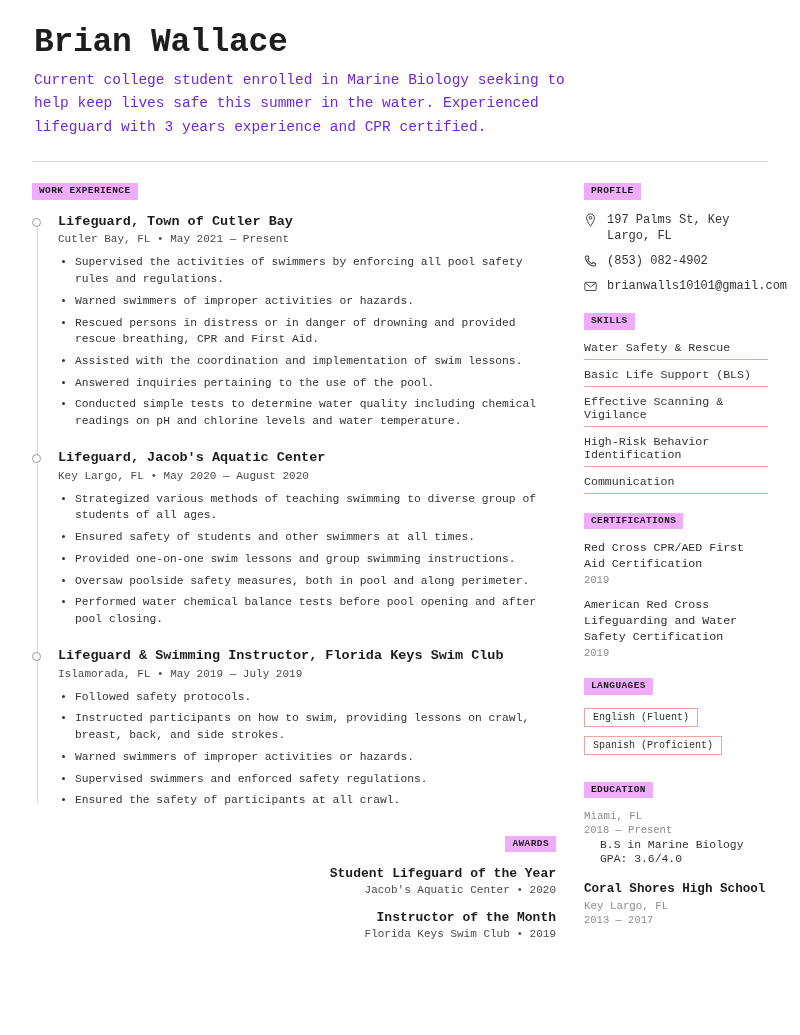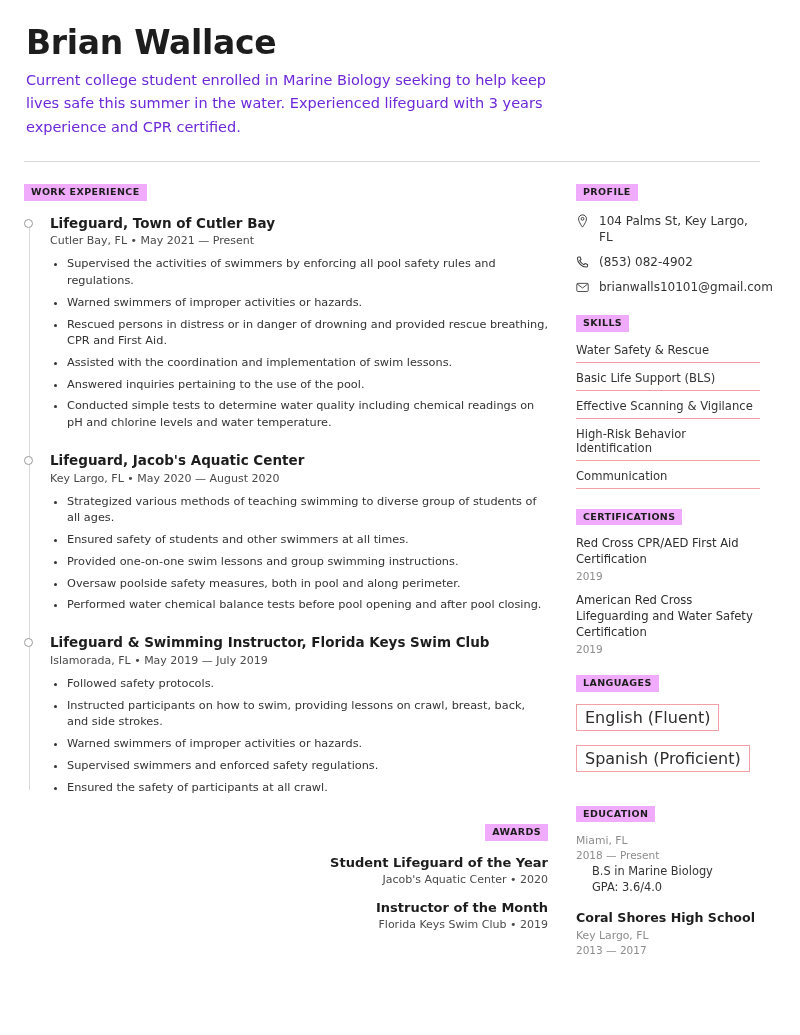--- a/index.html
+++ b/index.html
@@ -12,22 +12,23 @@
     height: 1035px;
     font-family: "DejaVu Sans", "Liberation Sans", sans-serif;
     color: #2b2b2b;
     position: relative;
     overflow: hidden;
   }
   .page {
     width: 672px;
     height: 1035px;
     box-sizing: border-box;
-    padding: 26px 32px 0 24px;
-    position: relative;
+    padding: 26px 32px 0 32px;
+    position: relative;
+    font-family: Liberation Mono, monospace;
   }
 
   
   .header { padding-left: 2px; }
   .name {
     font-size: 33px;
     font-weight: bold;
     letter-spacing: -0.3px;
     color: #1d1d1d;
     margin: 0 0 8px 0;
@@ -186,24 +187,24 @@
   .cert-year {
     font-size: 10.5px;
     color: #8c8c8c;
     margin: 0;
   }
 
   .lang-list { margin-top: 12px; }
   .lang {
     display: inline-block;
     border: 1px solid #f3a0a5;
-    font-size: 16px;
+    font-size: 10px;
     color: #2e2e2e;
     padding: 3px 8px;
-    margin-bottom: 14px;
+    margin-bottom: 8px;
   }
 
   .edu { margin-top: 12px; }
   .edu + .edu { margin-top: 16px; }
   .edu-school {
     font-size: 12.6px;
     font-weight: bold;
     color: #1d1d1d;
     line-height: 1.3;
     margin: 0 0 3px 0;
@@ -306,21 +307,21 @@
       <div class="r-block">
         <span class="chip">PROFILE</span>
         <div class="contact-list">
           <div class="contact-row">
             <span class="ic">
               <svg width="13" height="14" viewBox="0 0 14 16">
                   <path d="M7 1C4.5 1 2.5 3 2.5 5.5C2.5 9 7 15 7 15C7 15 11.5 9 11.5 5.5C11.5 3 9.5 1 7 1Z" fill="none" stroke="#3a3a3a" stroke-width="1.1"></path>
                   <circle cx="7" cy="5.5" r="1.6" fill="none" stroke="#3a3a3a" stroke-width="1.1"></circle>
                 </svg>
             </span>
-            <span>104 Palms St, Key Largo, FL</span>
+            <span>197 Palms St, Key Largo, FL</span>
           </div>
           <div class="contact-row">
             <span class="ic">
               <svg width="13" height="14" viewBox="0 0 14 14">
                   <path d="M3 1.5C2.2 1.5 1.5 2.2 1.5 3C1.5 7.6 6.4 12.5 11 12.5C11.8 12.5 12.5 11.8 12.5 11L12.5 9.6L9.7 8.6L8.6 10C6.9 9.2 4.8 7.1 4 5.4L5.4 4.3L4.4 1.5Z" fill="none" stroke="#3a3a3a" stroke-width="1.1" stroke-linejoin="round"></path>
                 </svg>
             </span>
             <span>(853) 082-4902</span>
           </div>
           <div class="contact-row">

